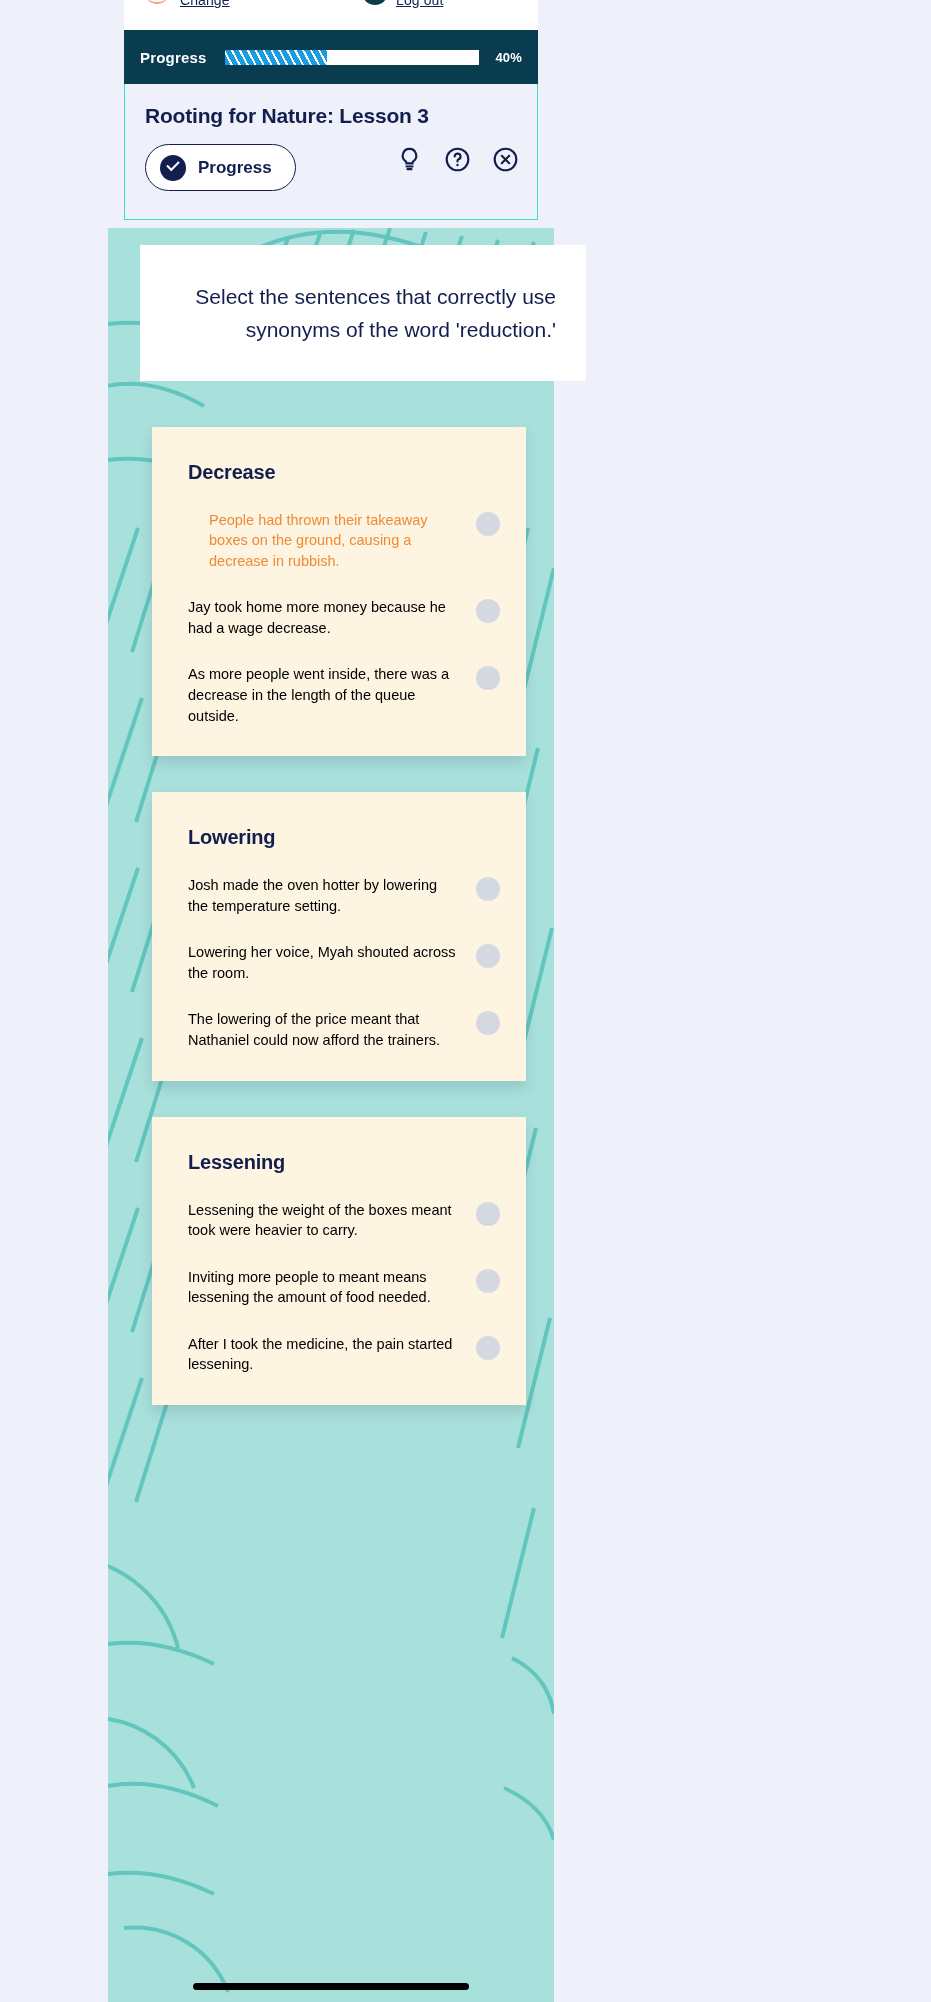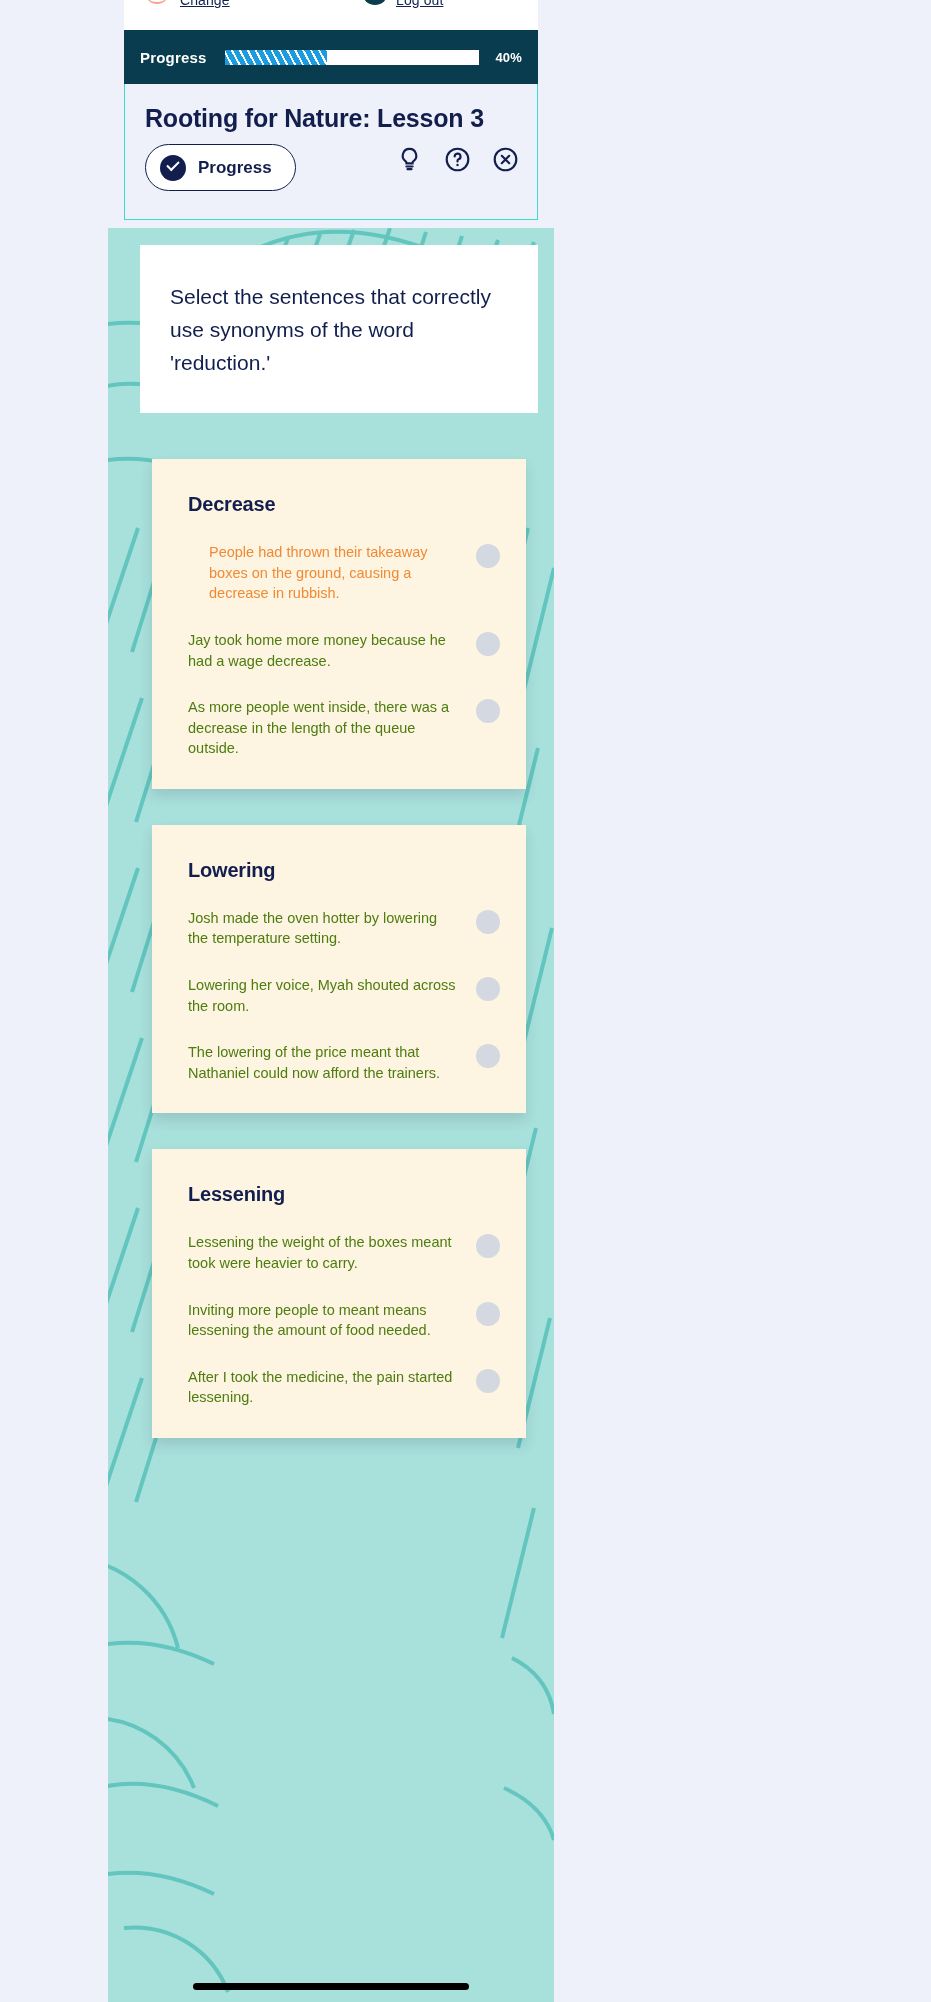--- a/index.html
+++ b/index.html
@@ -112,21 +112,21 @@
     position: absolute;
     left: 0; top: 84px;
     width: 414px; height: 136px;
     background: #eef1fa;
     border: 1.5px solid #3fdccb;
     border-top: none;
   }
   .lesson-title {
     position: absolute;
     left: 20px; top: 20px;
-    font-size: 25px;
+    font-size: 21px;
     font-weight: 700;
     color: #121f4e;
     letter-spacing: -.2px;
   }
   .progress-pill {
     position: absolute;
     left: 20px; top: 60px;
     height: 47px;
     padding: 0 23px 0 14px;
     background: #ffffff;
@@ -177,24 +177,24 @@
   }
   .pattern-svg { position: absolute; left: 0; top: 0; }
 
   
   .content {
     position: absolute;
     left: 140px; top: 245px;
     width: 398px;
   }
   .question-card {
-    width: 398px;
+    width: 446px;
     background: #ffffff;
     padding: 36px 30px 34px;
-    text-align: left;
+    text-align: right;
   }
   .question-text {
     font-size: 21px;
     line-height: 1.56;
     color: #121f4e;
     font-weight: 400;
   }
 
   .group-card {
     background: #fdf4e1;
@@ -214,21 +214,21 @@
     display: flex;
     align-items: flex-start;
     padding: 0 26px 0 36px;
     margin-bottom: 26px;
   }
   .option-row:last-child { margin-bottom: 0; }
   .option-text {
     flex: 1;
     font-size: 14.5px;
     line-height: 1.42;
-    color: #4d7c0f;
+    color: #000000;
     padding-right: 18px;
   }
   .option-text.highlight { color: #f08a35; margin-left: 21px; }
   .option-radio {
     flex: none;
     width: 24px; height: 24px;
     border-radius: 50%;
     background: #d4d8e0;
     margin-top: 2px;
   }

